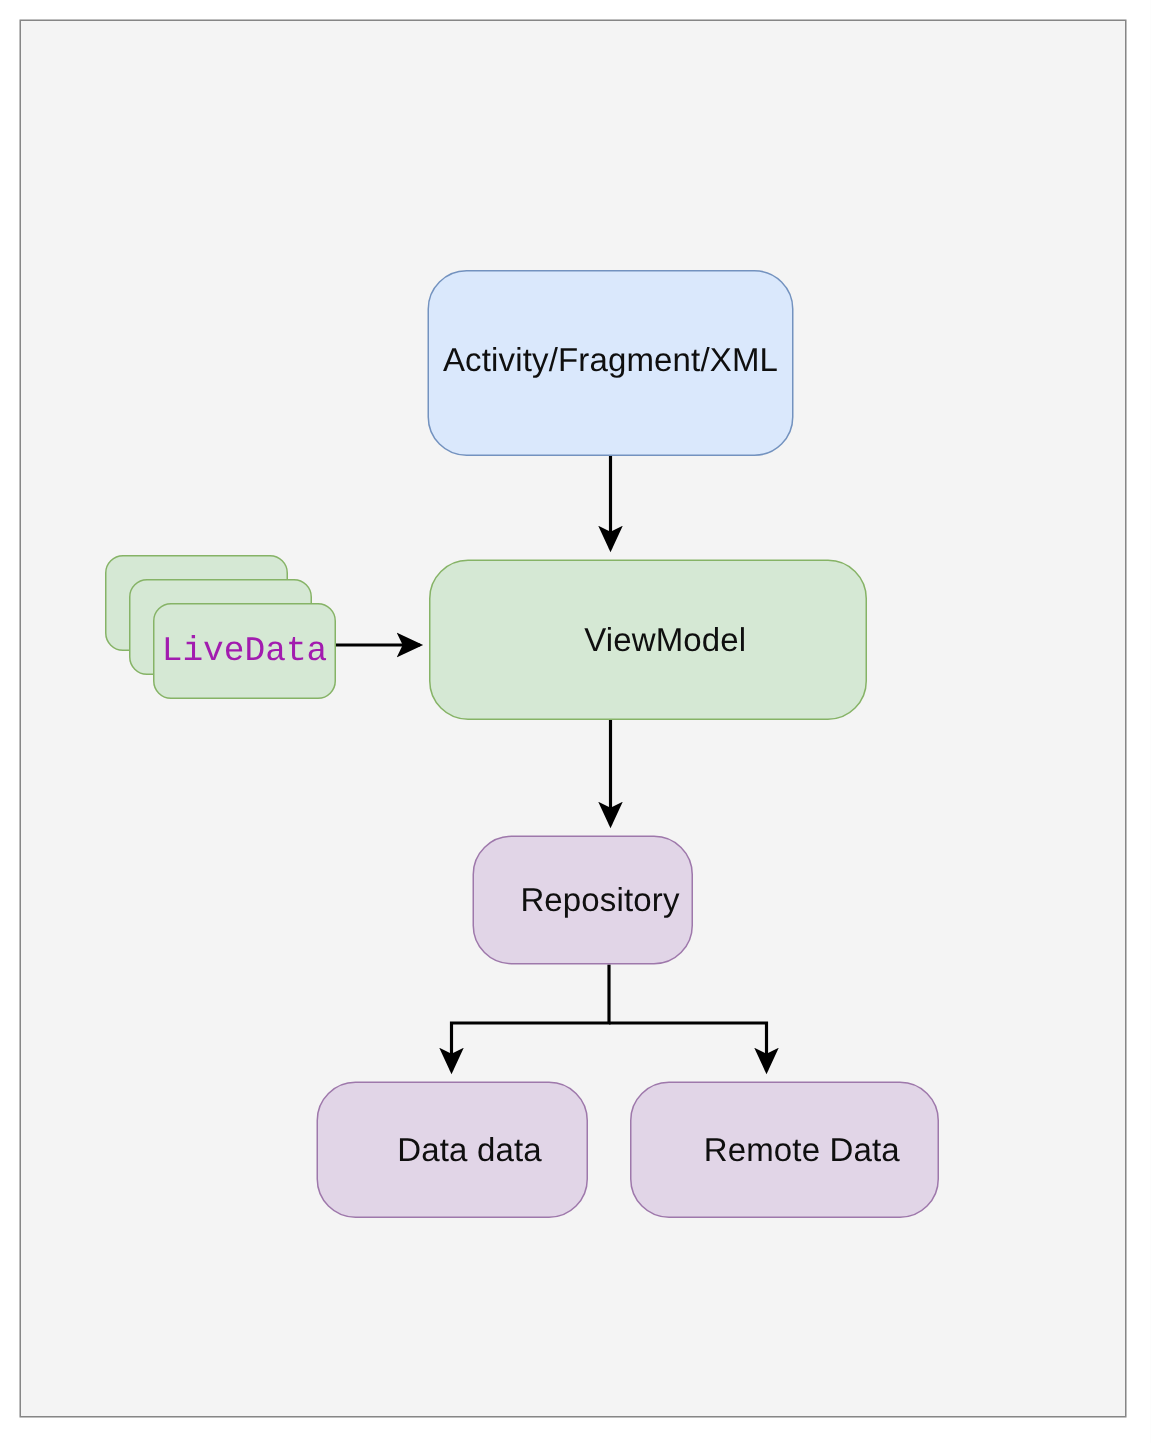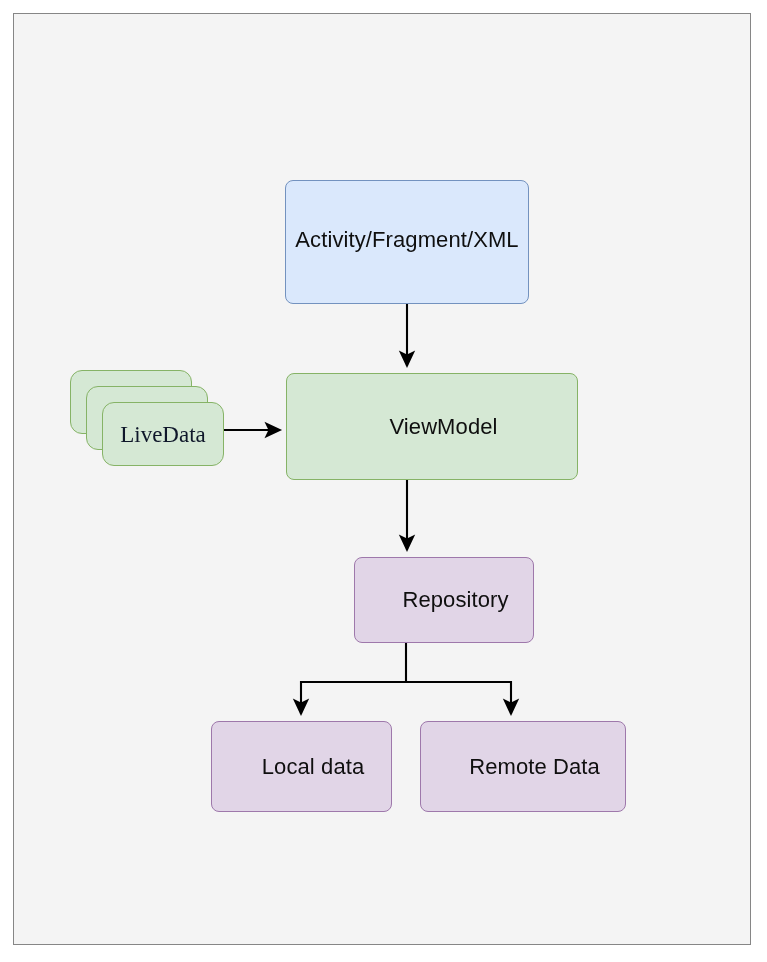--- a/index.html
+++ b/index.html
@@ -23,21 +23,21 @@
     width: 738px;
     height: 932px;
     background: #f4f4f4;
     border: 1px solid #868686;
     box-sizing: border-box;
   }
 
   .node {
     position: absolute;
     box-sizing: border-box;
-    border-radius: 8px;
+    border-radius: 26px;
     border-width: 1.6px;
     border-style: solid;
     display: flex;
     align-items: center;
     justify-content: center;
     padding-left: 23px;
   }
   .node .label {
     font-size: 22px;
     line-height: 1;
@@ -56,21 +56,21 @@
   #node-activity .label {
     
     position: absolute;
     left: 50%;
     transform: translateX(-50%);
     top: 48px;
     overflow: visible;
   }
 
   #node-viewmodel { left: 286px; top: 373px; width: 292px; height: 107px; }
-  #node-repository { left: 315px; top: 557px; width: 180px; height: 86px; margin-left: 39px; }
+  #node-repository { left: 315px; top: 557px; width: 147px; height: 86px; }
   #node-local { left: 211px; top: 721px; width: 181px; height: 91px; }
   #node-remote { left: 420px; top: 721px; width: 206px; height: 91px; }
 
   
   #livedata-stack {
     position: absolute;
     left: 70px;
     top: 370px;
     width: 154px;
     height: 96px;
@@ -86,24 +86,24 @@
   }
   #stack-card-back   { left: 0px;  top: 0px;  }
   #stack-card-middle { left: 16px; top: 16px; }
   #stack-card-front  {
     left: 32px; top: 32px;
     display: flex;
     align-items: center;
     justify-content: center;
   }
   #stack-card-front .label {
-    font-family: Liberation Serif, serif;
+    font-family: Liberation Mono, monospace;
     font-size: 23px;
     line-height: 1;
-    color: #0f172a;
+    color: #a21caf;
     white-space: nowrap;
   }
   #edge-layer { position: absolute; left: 0; top: 0; width: 767px; height: 962px; }
 </style>
 </head>
 <body>
 
 <div id="canvas">
 
   <div id="frame"></div>
@@ -150,20 +150,20 @@
 
   <div class="node green" id="node-viewmodel">
     <span class="label">ViewModel</span>
   </div>
 
   <div class="node purple" id="node-repository">
     <span class="label">Repository</span>
   </div>
 
   <div class="node purple" id="node-local">
-    <span class="label">Local data</span>
+    <span class="label">Data data</span>
   </div>
 
   <div class="node purple" id="node-remote">
     <span class="label">Remote Data</span>
   </div>
 
 </div>
 
 </body></html>

